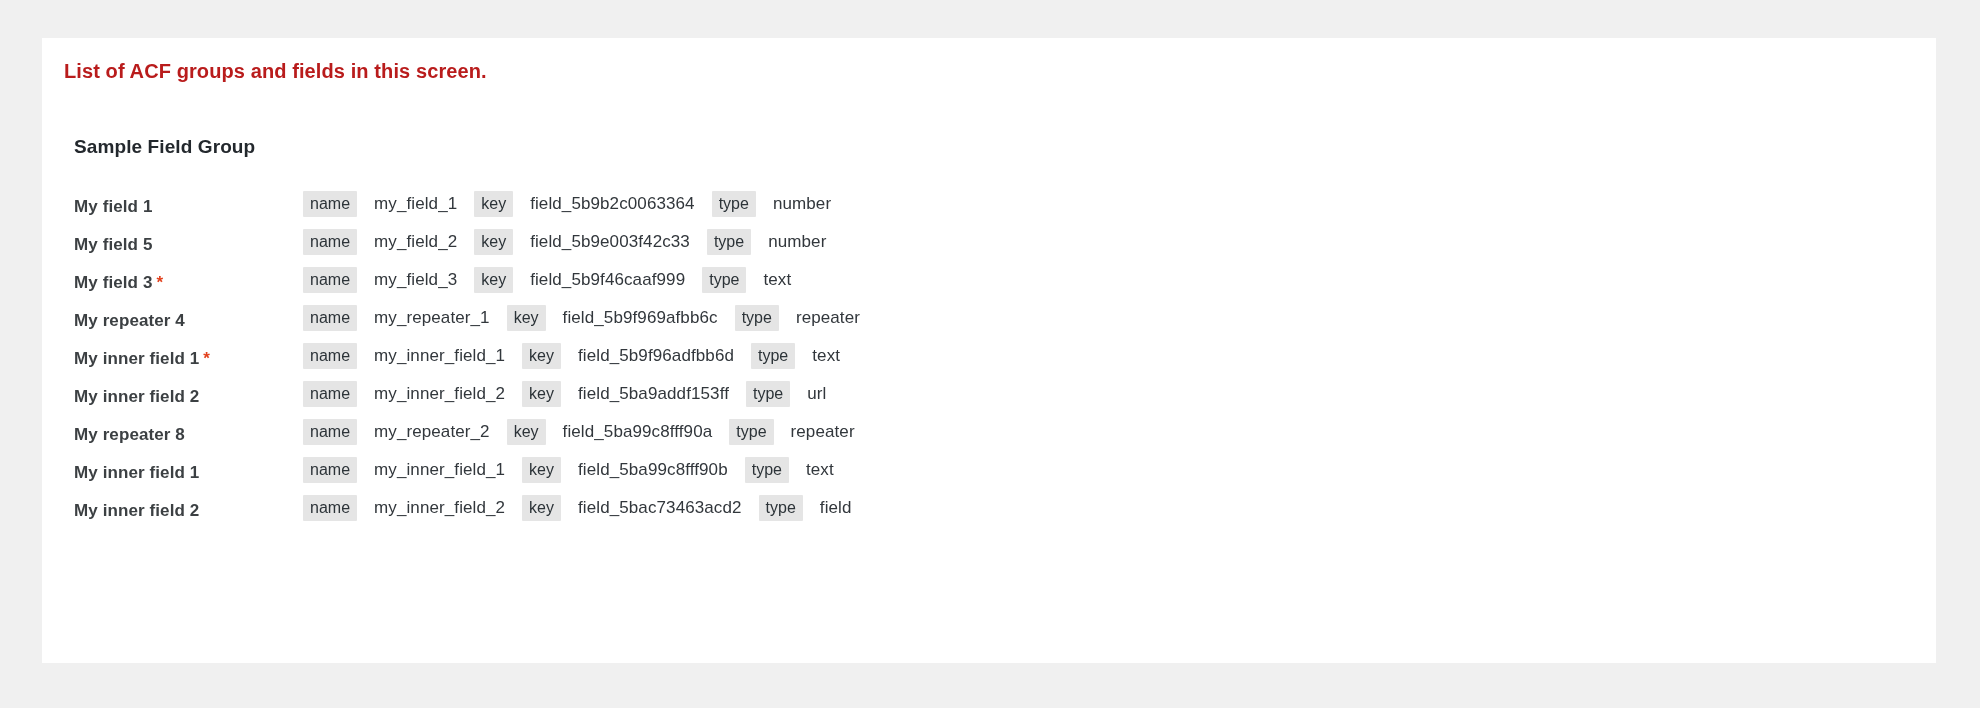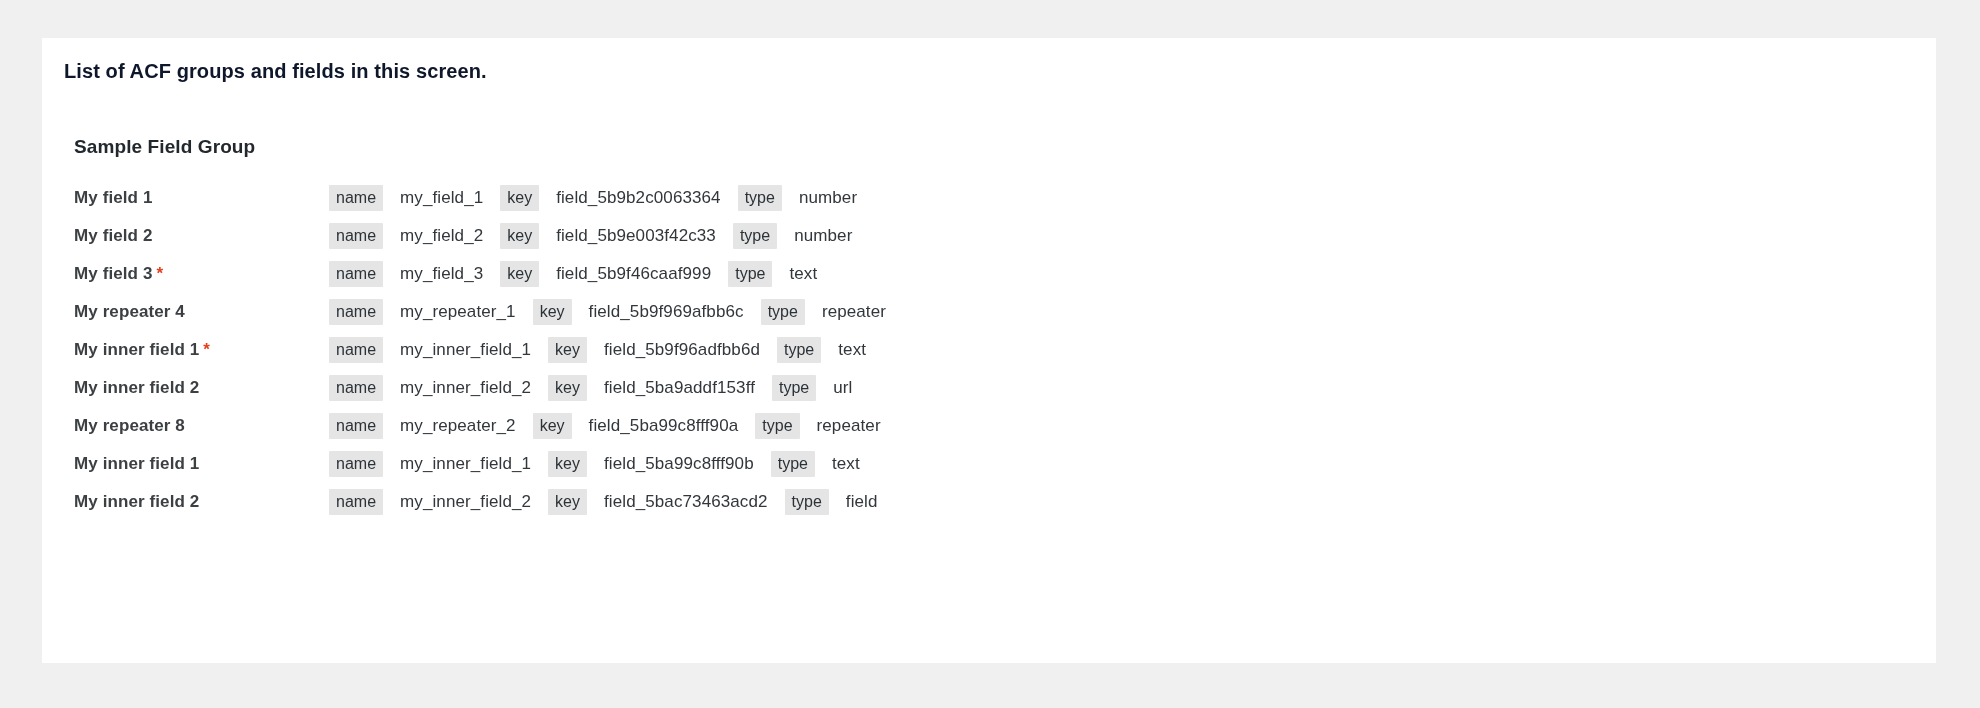--- a/index.html
+++ b/index.html
@@ -25,21 +25,21 @@
     background: #ffffff;
     box-sizing: border-box;
     overflow: hidden;
   }
 
   .panel-title {
     margin: 0;
     padding: 22px 0 0 22px;
     font-size: 20px;
     font-weight: bold;
-    color: #0f172a;
+    color: #b91c1c;
     letter-spacing: 0.1px;
   }
 
   .group {
     padding: 0 3px 0 32px;
   }
 
   .group-title {
     margin: 0;
     padding: 53px 0 0 0;
@@ -51,24 +51,23 @@
 
   .fields {
     margin: 0;
     padding: 0;
     list-style: none;
     margin-top: 21px;
   }
 
   .field-row {
     display: flex;
-    align-items: center;
+    align-items: flex-end;
     height: 38px;
     white-space: nowrap;
-    gap: 26px;
   }
 
   .field-label {
     flex: 0 0 auto;
     width: 229px;
     font-size: 17px;
     font-weight: bold;
     color: #3c4043;
     letter-spacing: 0.1px;
   }
@@ -136,21 +135,21 @@
               <span class="badge">key</span>
               <span class="meta-value">field_5b9b2c0063364</span>
             </span>
             <span class="meta-pair">
               <span class="badge">type</span>
               <span class="meta-value">number</span>
             </span>
           </div>
         </li>
         <li class="field-row">
-          <div class="field-label"><span>My field 2</span></div>
+          <div class="field-label"><span>My field 5</span></div>
           <div class="field-meta">
             <span class="meta-pair">
               <span class="badge">name</span>
               <span class="meta-value">my_field_2</span>
             </span>
             <span class="meta-pair">
               <span class="badge">key</span>
               <span class="meta-value">field_5b9e003f42c33</span>
             </span>
             <span class="meta-pair">

